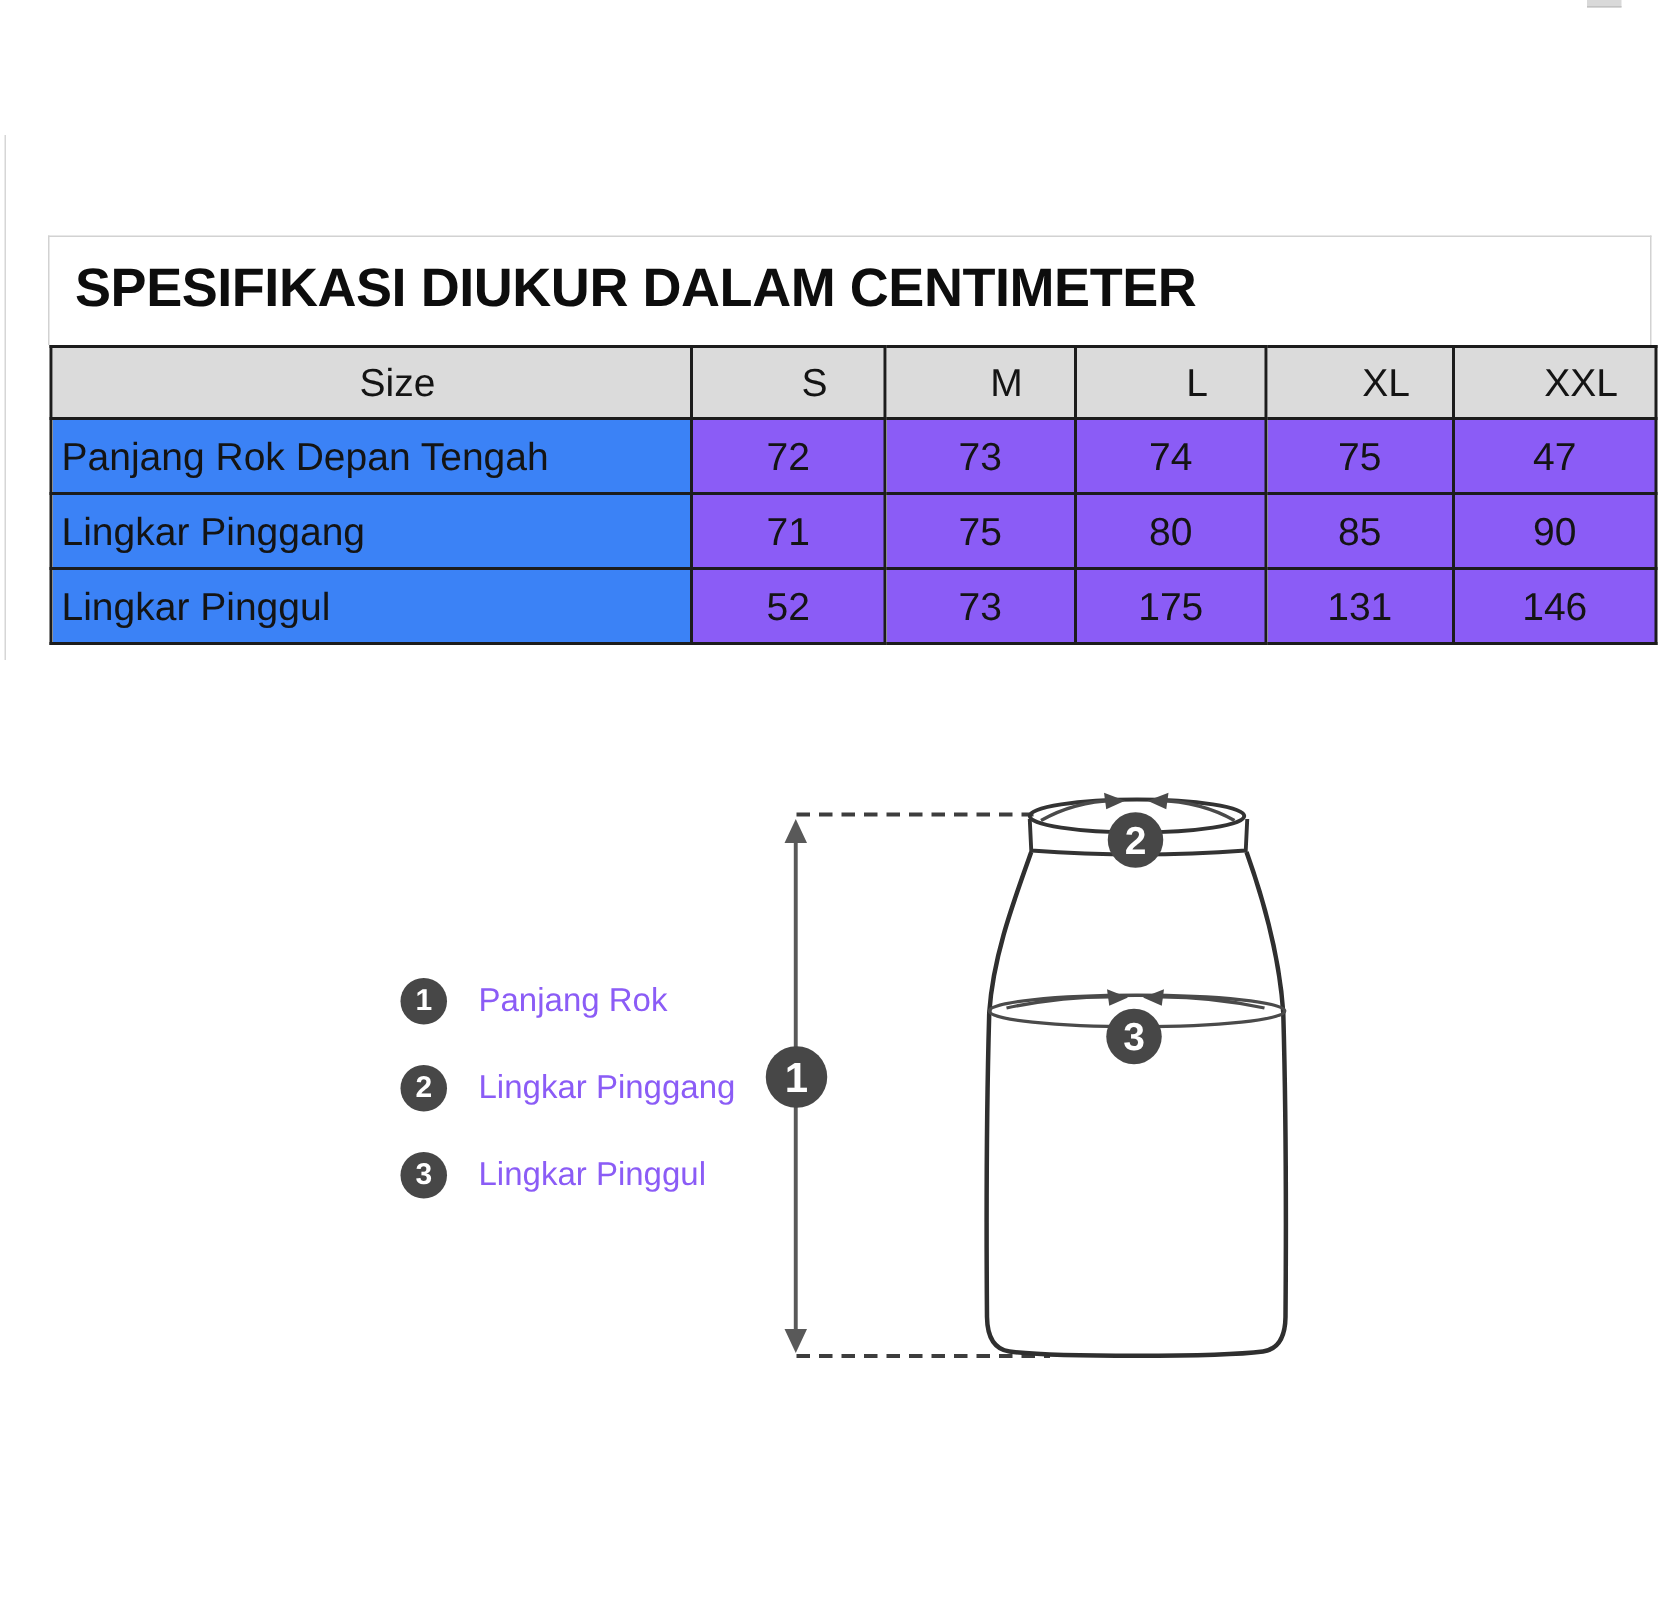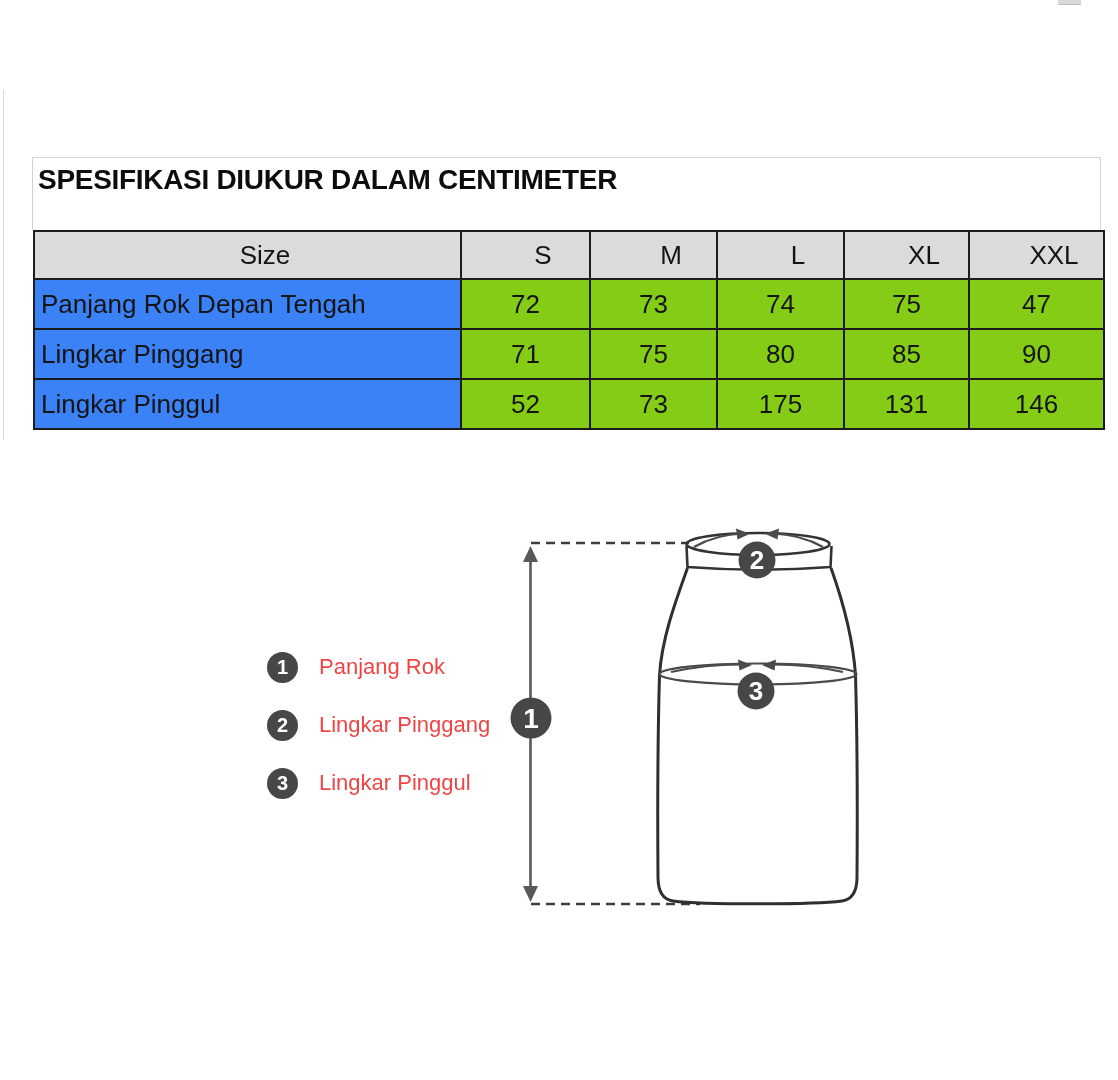--- a/index.html
+++ b/index.html
@@ -11,56 +11,56 @@
   
   .edge-line{position:absolute;left:3px;top:90px;width:1px;height:350px;background:#d6d6d6;}
   .corner-bar{position:absolute;left:1058px;top:0;width:23px;height:4px;background:#d9d9d9;border-bottom:1px solid #c2c2c2;}
 
   
   .title-box{
     position:absolute;left:32px;top:157px;width:1069px;height:73px;
     background:#fff;border:1px solid #d2d2d2;border-bottom:none;box-sizing:border-box;
   }
   .title-box h1{
-    margin:0;padding:7px 0 0 5px;font-size:28px;line-height:30px;font-weight:bold;
+    margin:12px;padding:7px 0 0 5px;font-size:36px;line-height:30px;font-weight:bold;
     letter-spacing:-0.3px;color:#0d0d0d;white-space:nowrap;
   }
 
   
   table.size-table{
     position:absolute;left:33px;top:230px;width:1070px;
     border-collapse:collapse;table-layout:fixed;
     font-size:26px;color:#141414;
   }
   table.size-table th,table.size-table td{
     border:2px solid #1c1c1c;box-sizing:border-box;
     text-align:center;vertical-align:middle;font-weight:normal;
     overflow:hidden;white-space:nowrap;
   }
   table.size-table thead tr{height:48px;}
   table.size-table tbody tr{height:50px;}
   table.size-table th{background:#dbdbdb;padding-left:36px;}
   table.size-table td.row-label{background:#3b82f6;text-align:left;padding-left:6px;}
-  table.size-table td{background:#84cc16;}
+  table.size-table td{background:#8b5cf6;}
   col.c-label{width:427px;}
   col.c-s{width:129px;}
   col.c-m{width:127px;}
   col.c-l{width:127px;}
   col.c-xl{width:125px;}
   col.c-xxl{width:135px;}
 
   
   .legend{position:absolute;left:267px;top:651px;display:flex;flex-direction:column;gap:26px;}
   .legend-item{display:flex;align-items:center;height:32px;}
   .legend-badge{
     width:31px;height:31px;border-radius:50%;background:#474747;
     color:#fff;font-weight:bold;font-size:20px;line-height:31px;text-align:center;
     flex:0 0 31px;
   }
-  .legend-label{margin-left:21px;font-size:22px;color:#ef4444;white-space:nowrap;}
+  .legend-label{margin-left:21px;font-size:22px;color:#8b5cf6;white-space:nowrap;}
 
   
   svg.diagram{position:absolute;left:505px;top:520px;}
   .marker-num{font-family:"Liberation Sans","DejaVu Sans",sans-serif;font-weight:bold;fill:#ffffff;text-anchor:middle;}
 </style>
 </head>
 <body>
 
 <div>
 

